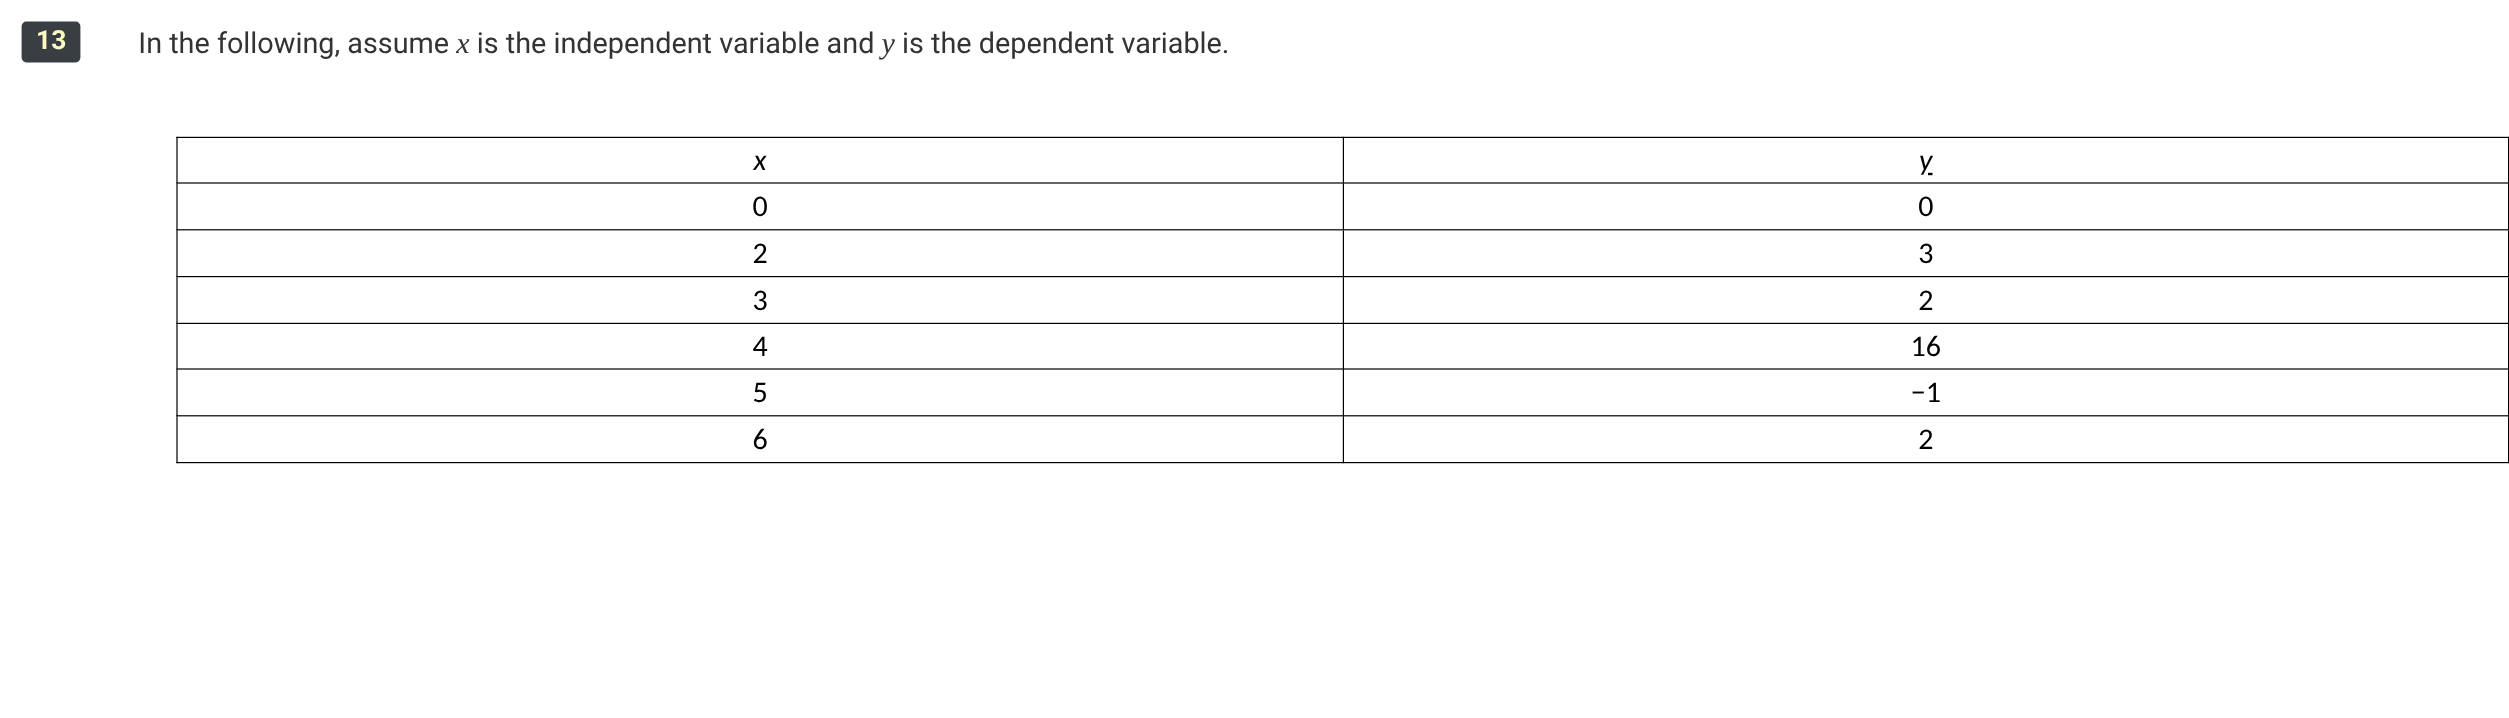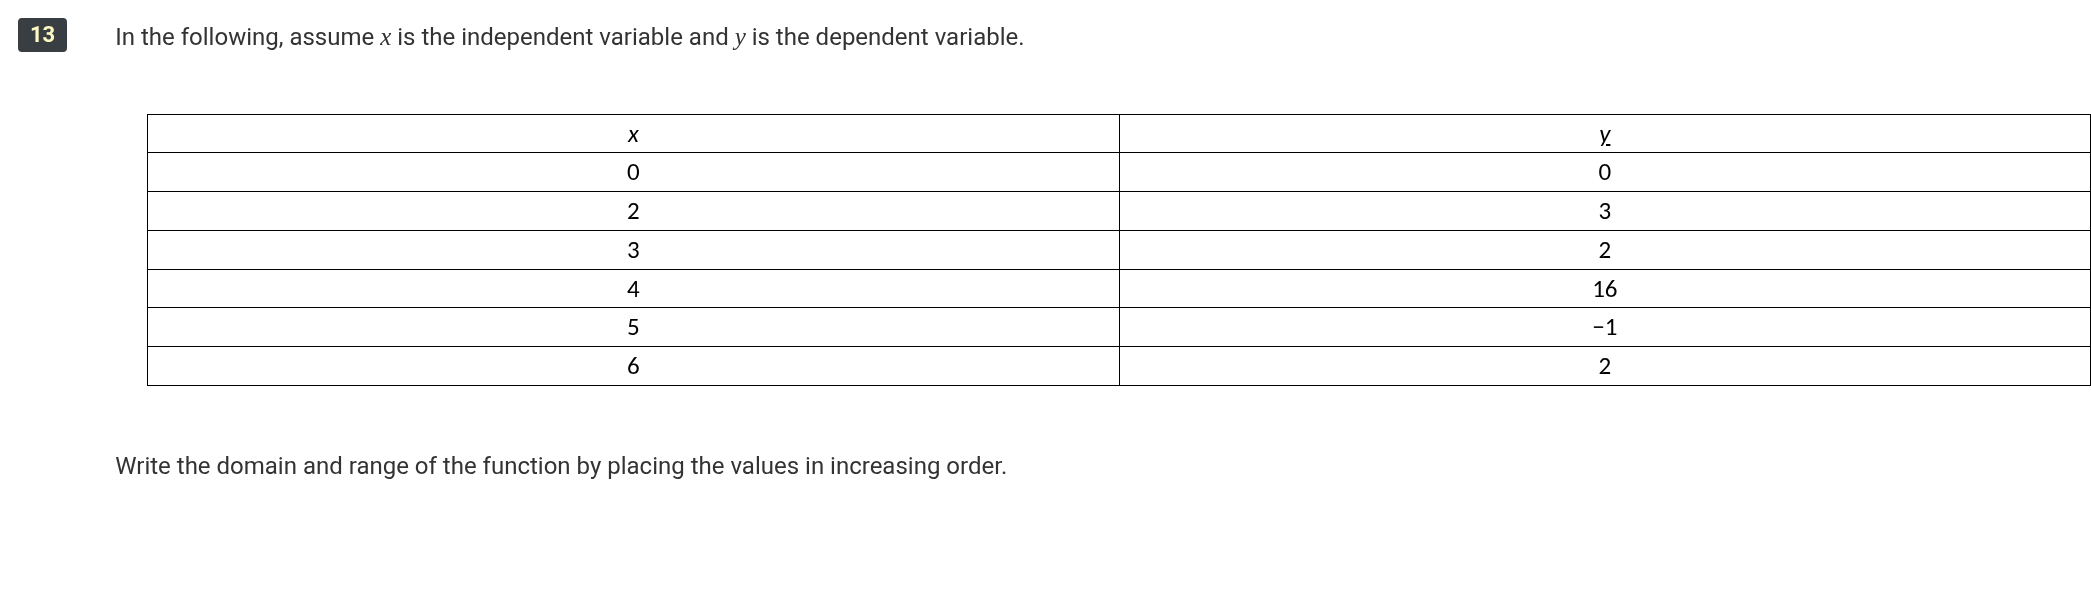--- a/index.html
+++ b/index.html
@@ -113,15 +113,14 @@
         <td>5</td>
         <td>−1</td>
       </tr>
       <tr>
         <td>6</td>
         <td>2</td>
       </tr>
     </tbody>
       </table>
 
-    <p class="prompt-text">Write the domain and range of the function by placing the values in increasing order.</p>
   </div>
 </div>
 
 </body></html>

